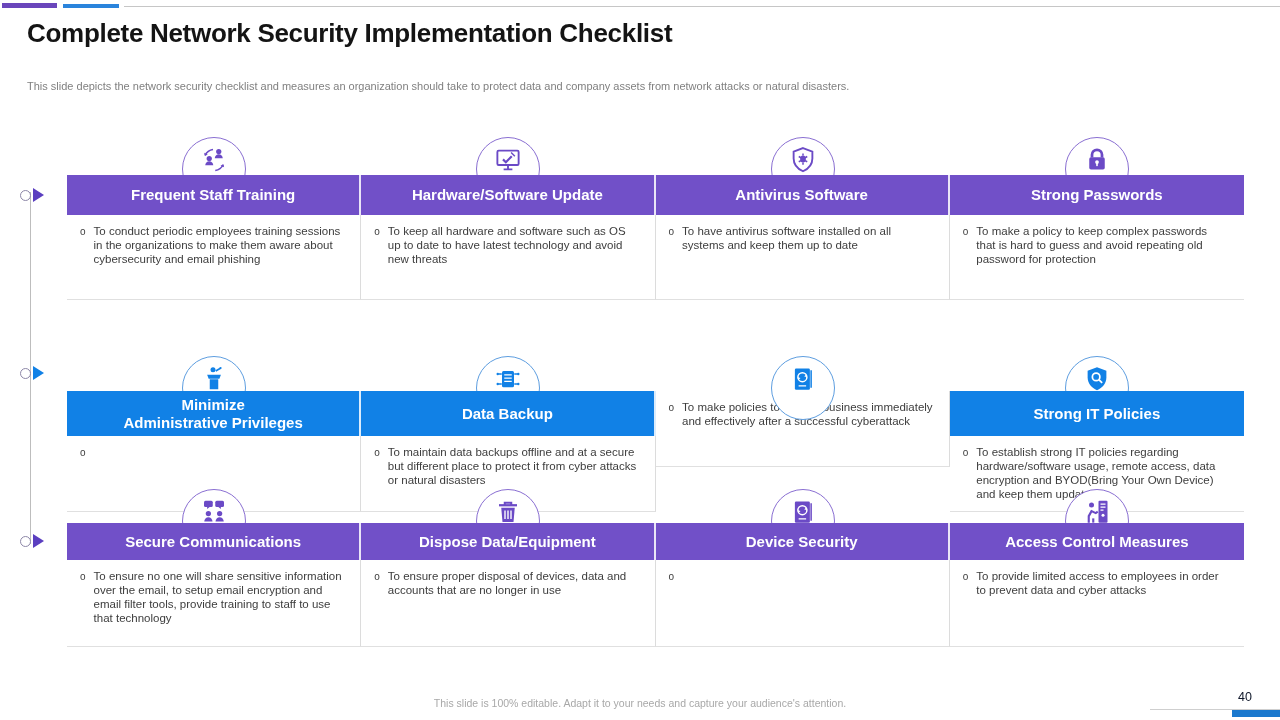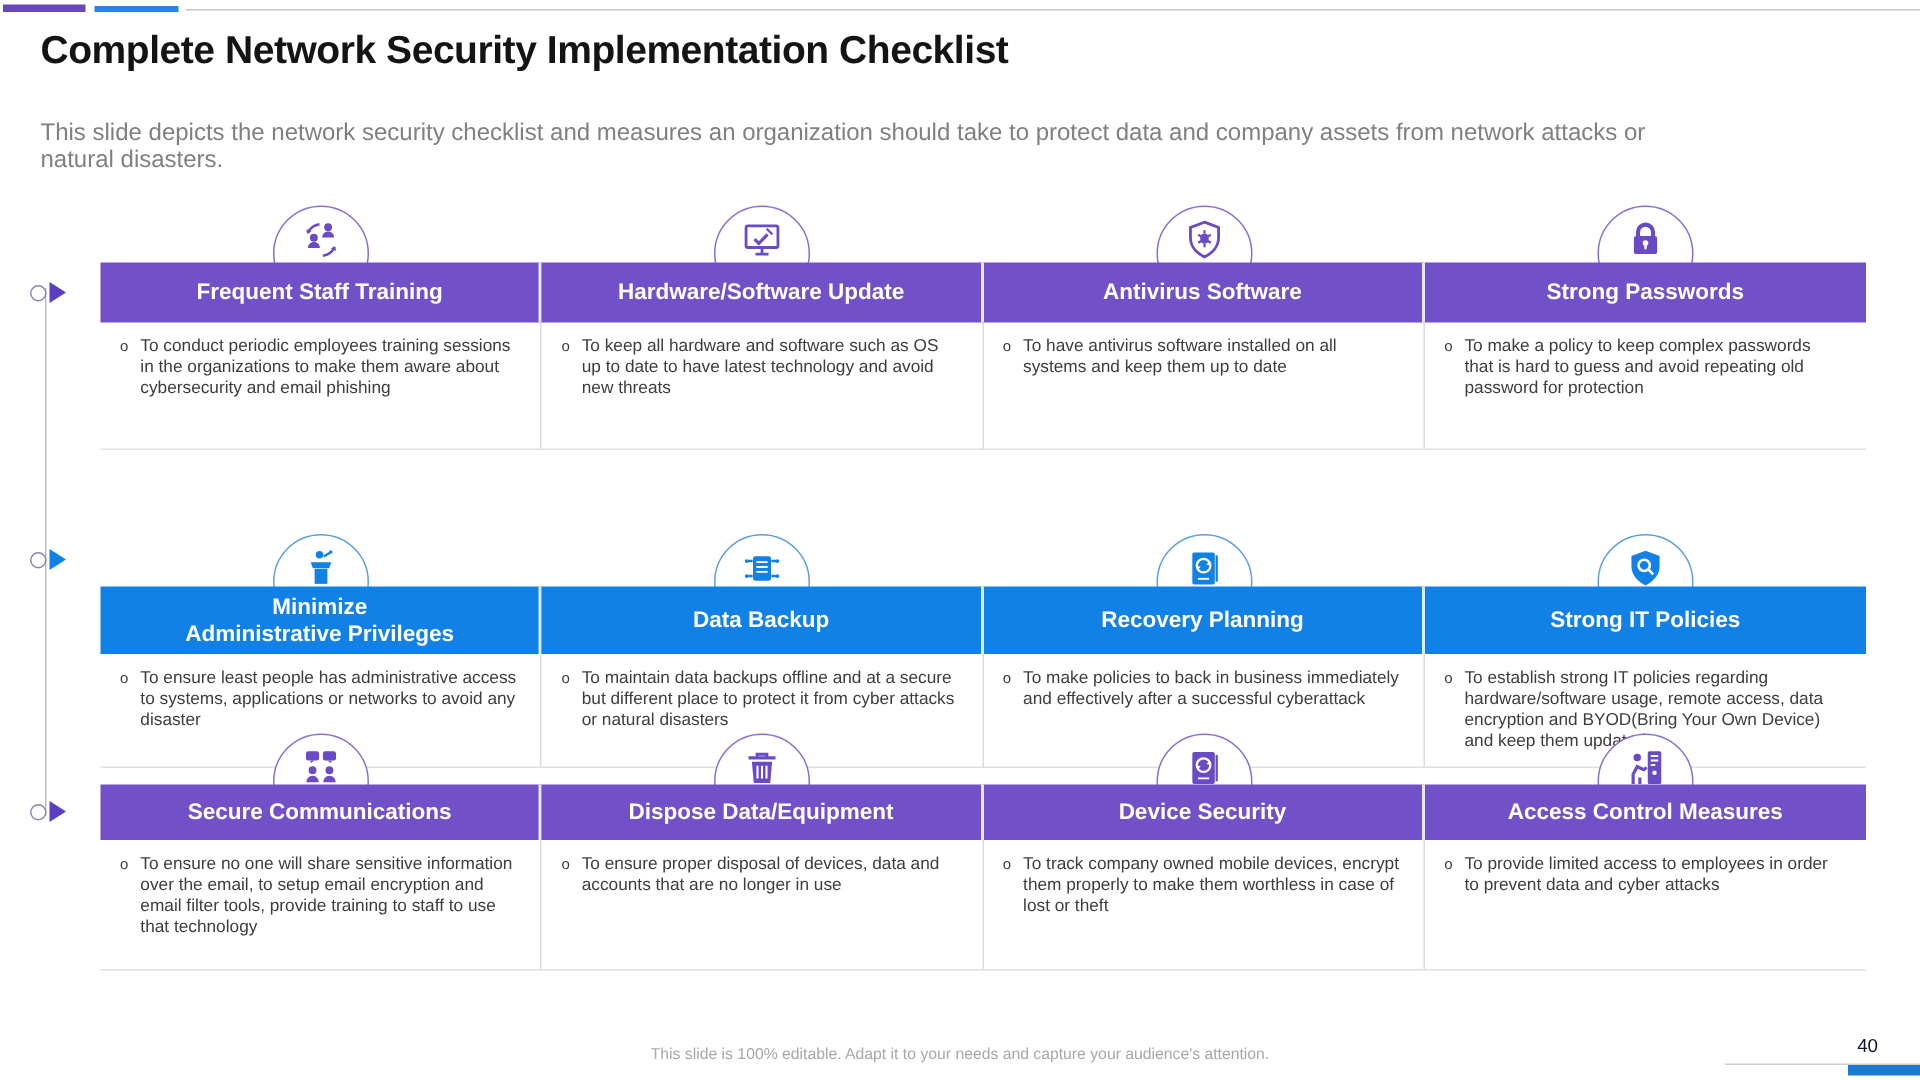--- a/index.html
+++ b/index.html
@@ -12,21 +12,21 @@
   .bar-purple { position:absolute; left:2px; top:3px; width:55px; height:5px; background:#6a46bb; }
   .bar-blue   { position:absolute; left:63px; top:4px; width:56px; height:4px; background:#2a84dc; }
   .top-hairline { position:absolute; left:124px; top:6px; right:0; height:1px; background:#c6c6c6; }
 
   .slide-title {
     position:absolute; left:27px; top:18px;
     font-size:26px; font-weight:700; color:#141414; letter-spacing:-0.3px;
   }
   .slide-subtitle {
     position:absolute; left:27px; top:80px; width:1100px;
-    font-size:16px; color:#808080;
+    font-size:11px; color:#808080;
   }
 
   
   .tl-line { position:absolute; left:30px; top:192px; width:1px; height:352px; background:#bdbdbd; }
   .marker { position:absolute; left:20px; display:flex; align-items:center; gap:2px; }
   .m1 { top:188px; } .m2 { top:366px; } .m3 { top:534px; }
   .ring { width:11px; height:11px; border-radius:50%; border:1.5px solid #8d87a8; background:#fff; }
   .tri { width:0; height:0; border-top:7px solid transparent; border-bottom:7px solid transparent; border-left:11px solid #5b3fc0; }
   .m2 .tri { border-left-color:#1181e6; }
 
@@ -190,21 +190,20 @@
           <path d="M6.5 8.6h11l-1.2 3.2H7.7z" fill="currentColor"></path>
           <rect x="8.6" y="12.2" width="6.8" height="8" fill="currentColor"></rect>
         </svg>
       </div>
       <div class="card-header">
         <span class="hdr-label">Minimize
 Administrative Privileges</span>
       </div>
       <div class="card-body">
         <span class="bullet">o</span>
-        <p>To ensure least people has administrative access to systems, applications or networks to avoid any disaster</p>
       </div>
     </div>
 
     <div class="card">
       <div class="dome">
         <svg viewBox="0 0 24 24" fill="none">
           <rect x="7.2" y="5.5" width="9.6" height="13" rx="1.2" fill="currentColor"></rect>
           <path d="M9 8.6h6M9 11.2h6M9 13.8h6" stroke="#fff" stroke-width="1"></path>
           <path d="M7 8H4.4M7 16H4.4M17 8h2.6M17 16h2.6" stroke="currentColor" stroke-width="1.3"></path>
           <circle cx="3.8" cy="8" r="1" fill="currentColor"></circle>
@@ -225,23 +224,20 @@
     <div class="card">
       <div class="dome">
         <svg viewBox="0 0 24 24" fill="none">
           <rect x="5.5" y="3.5" width="12" height="17" rx="1" fill="currentColor"></rect>
           <path d="M18.5 5v14" stroke="currentColor" stroke-width="1.2"></path>
           <circle cx="11.5" cy="10.5" r="3.6" stroke="#fff" stroke-width="1.2"></circle>
           <path d="M14.6 8.2l.5 2.2-2.1-.5z" fill="#fff"></path>
           <path d="M8.4 12.8l-.5-2.2 2.1.5z" fill="#fff"></path>
           <path d="M8.5 17.5h6" stroke="#fff" stroke-width="1"></path>
         </svg>
-      </div>
-      <div class="card-header">
-        <span class="hdr-label">Recovery Planning</span>
       </div>
       <div class="card-body">
         <span class="bullet">o</span>
         <p>To make policies to back in business immediately and effectively after a successful cyberattack</p>
       </div>
     </div>
 
     <div class="card">
       <div class="dome">
         <svg viewBox="0 0 24 24" fill="none">
@@ -310,21 +306,20 @@
           <path d="M14.6 8.2l.5 2.2-2.1-.5z" fill="#fff"></path>
           <path d="M8.4 12.8l-.5-2.2 2.1.5z" fill="#fff"></path>
           <path d="M8.5 17.5h6" stroke="#fff" stroke-width="1"></path>
         </svg>
       </div>
       <div class="card-header">
         <span class="hdr-label">Device Security</span>
       </div>
       <div class="card-body">
         <span class="bullet">o</span>
-        <p>To track company owned mobile devices, encrypt them properly to make them worthless in case of lost or theft</p>
       </div>
     </div>
 
     <div class="card">
       <div class="dome">
         <svg viewBox="0 0 24 24" fill="none">
           <rect x="13.2" y="3" width="7.2" height="17.5" rx="0.8" fill="currentColor"></rect>
           <path d="M14.8 5.6h4M14.8 8h4M14.8 10.4h2.4" stroke="#fff" stroke-width="1"></path>
           <circle cx="16.8" cy="14.5" r="1.2" fill="#fff"></circle>
           <circle cx="7.6" cy="6.4" r="2" fill="currentColor"></circle>

